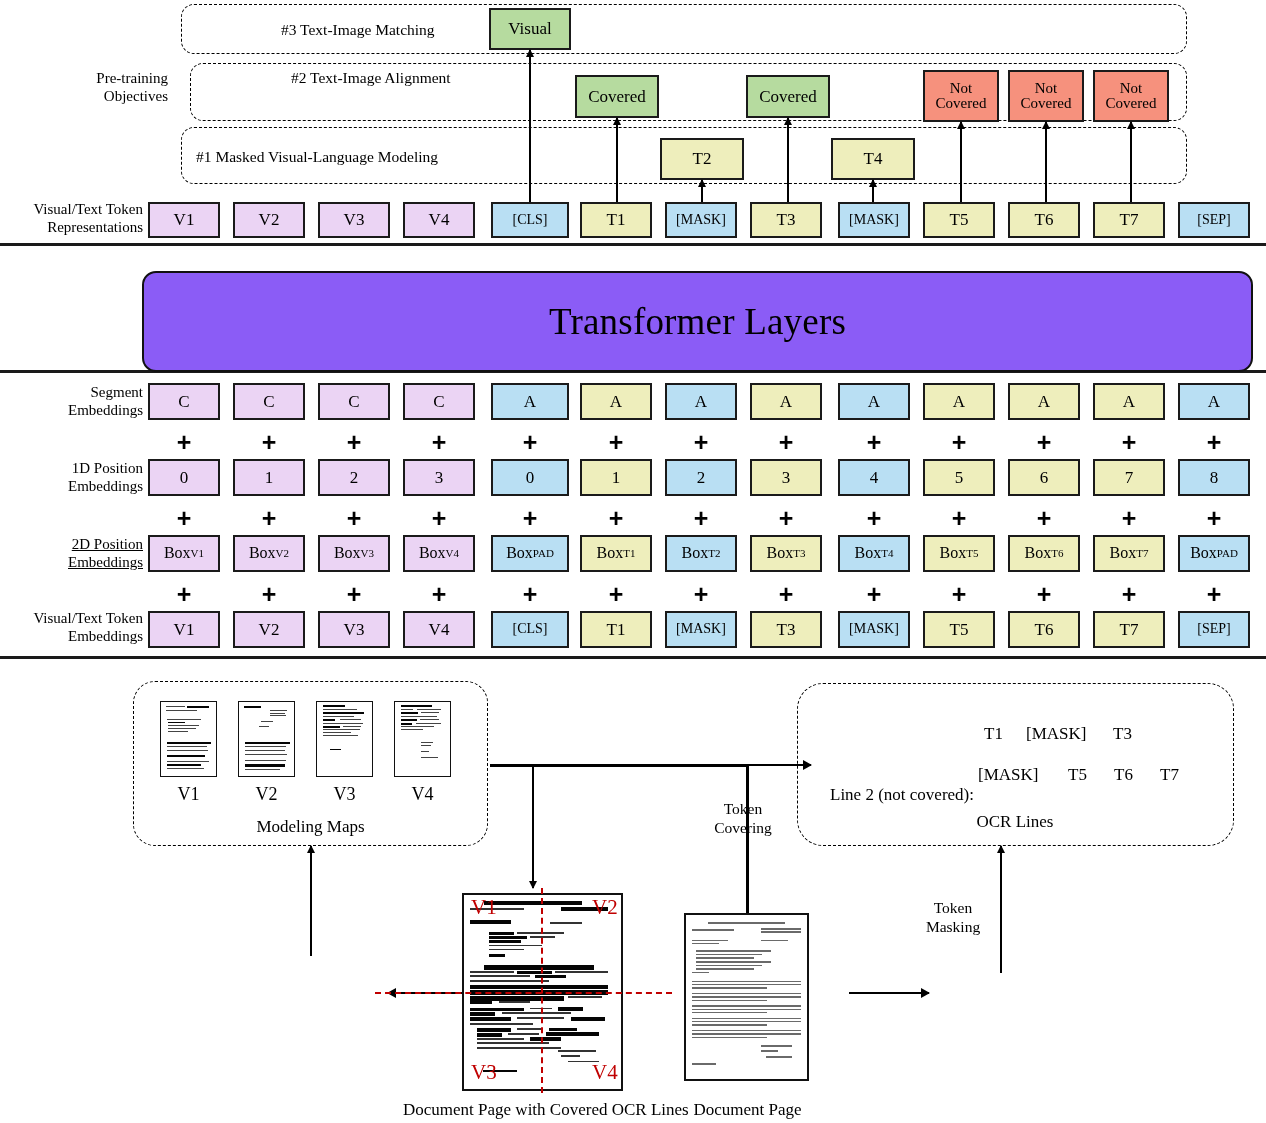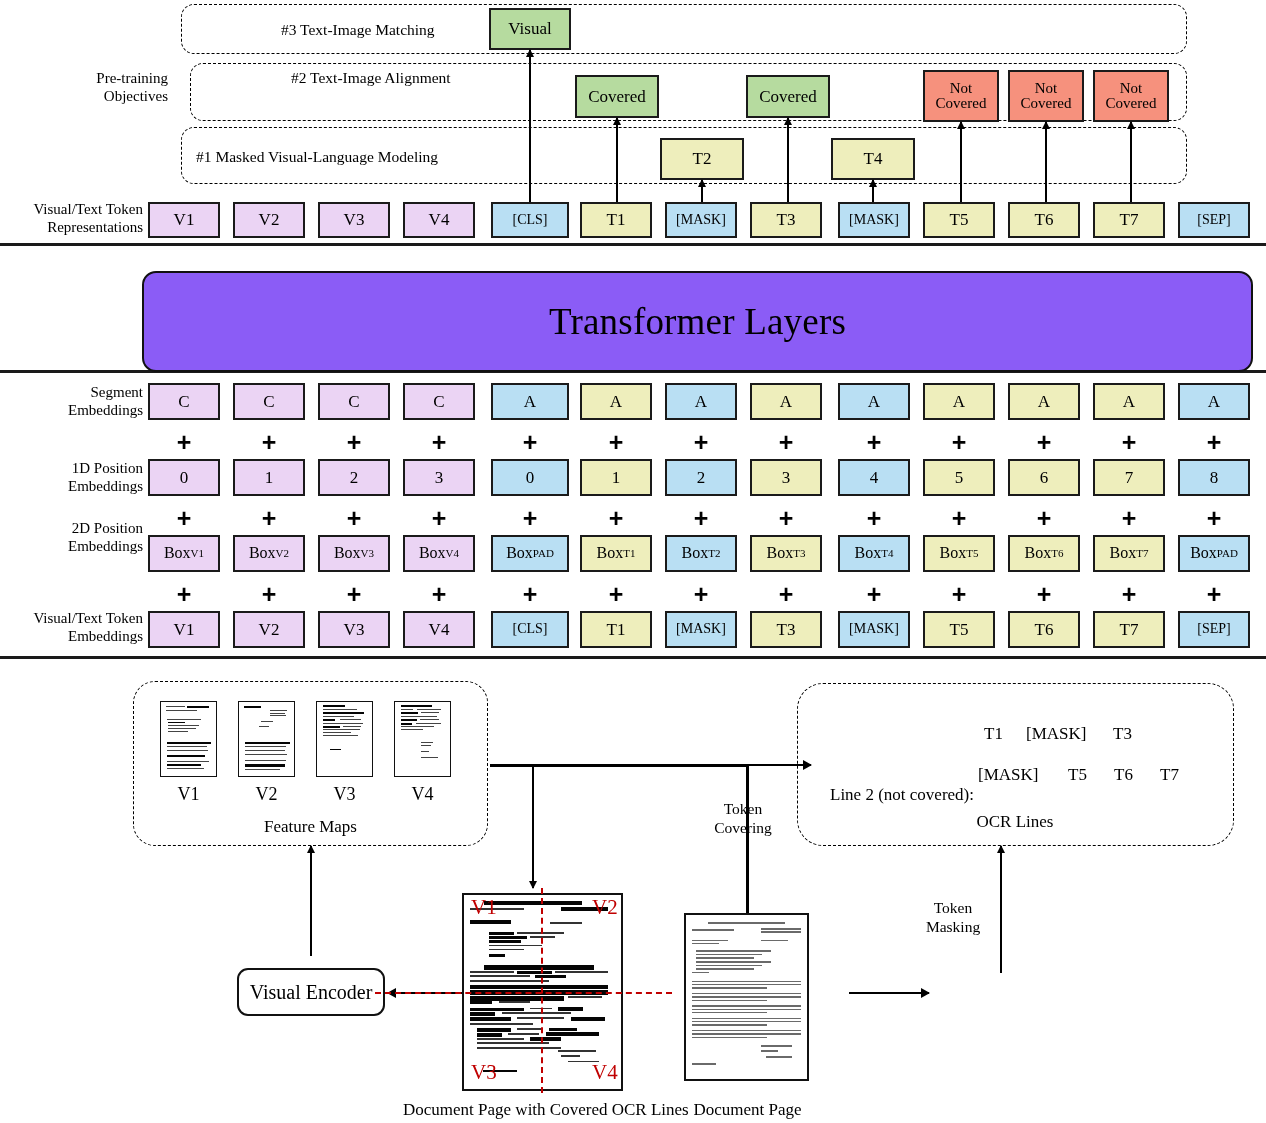--- a/index.html
+++ b/index.html
@@ -297,21 +297,21 @@
       <div class="plus" style="left: 616px; top: 518px;">+</div>
       <div class="plus" style="left: 701px; top: 518px;">+</div>
       <div class="plus" style="left: 786px; top: 518px;">+</div>
       <div class="plus" style="left: 874px; top: 518px;">+</div>
       <div class="plus" style="left: 959px; top: 518px;">+</div>
       <div class="plus" style="left: 1044px; top: 518px;">+</div>
       <div class="plus" style="left: 1129px; top: 518px;">+</div>
       <div class="plus" style="left: 1214px; top: 518px;">+</div>
     </div>
 
-  <div class="rowlabel" style="left:0;top:520px;width:143px;">
+  <div class="rowlabel" style="left:0;top:536px;width:143px;text-decoration:underline;">
     <div>2D Position</div>
     <div>Embeddings</div>
   </div>
   <div id="row-pos2d">
       <div class="box" style="left: 148px; top: 535px; width: 72px; height: 37px; background: rgb(235, 212, 244); font-size: 14px;">
         <span style="font-size: 16px;">Box</span>
         <sub style="font-size: 11px;">V1</sub>
       </div>
       <div class="box" style="left: 233px; top: 535px; width: 72px; height: 37px; background: rgb(235, 212, 244); font-size: 14px;">
         <span style="font-size: 16px;">Box</span>
@@ -489,21 +489,21 @@
         <div class="ln" style="left: 20.52px; top: 20.52px; width: 25.08px; height: 1px; background: rgb(68, 68, 68);"></div>
         <div class="ln" style="left: 5.7px; top: 24.32px; width: 33.06px; height: 1px; background: rgb(68, 68, 68);"></div>
         <div class="ln" style="left: 5.7px; top: 27.36px; width: 22.8px; height: 1px; background: rgb(68, 68, 68);"></div>
         <div class="ln" style="left: 25.65px; top: 39.52px; width: 12.54px; height: 1px; background: rgb(68, 68, 68);"></div>
         <div class="ln" style="left: 25.65px; top: 43.32px; width: 10.26px; height: 1px; background: rgb(68, 68, 68);"></div>
         <div class="ln" style="left: 25.65px; top: 48.64px; width: 7.98px; height: 1px; background: rgb(68, 68, 68);"></div>
         <div class="ln" style="left: 25.65px; top: 54.72px; width: 17.1px; height: 1px; background: rgb(68, 68, 68);"></div>
       </div>
       <div class="caption" style="left: 394px; top: 784px; width: 57px; font-size: 18px;">V4</div>
     </div>
-  <div class="caption" style="left:233px;top:817px;width:155px;">Feature Maps</div>
+  <div class="caption" style="left:233px;top:817px;width:155px;">Modeling Maps</div>
   <div class="varrow" style="left:310px;top:846px;height:110px;"></div>
 
   <div class="dashbox" style="left:797px;top:683px;width:437px;height:163px;border-radius:26px;"></div>
   <div class="ocrline" style="left:984px;top:724px;">T1</div>
   <div class="ocrline" style="left:1026px;top:724px;">[MASK]</div>
   <div class="ocrline" style="left:1113px;top:724px;">T3</div>
 
   <div class="ocrline" style="left:813px;top:765px;">
     <span>Line 2 (not covered):</span>
   </div>
@@ -522,23 +522,20 @@
 
   <div class="plain" style="left:746px;top:765px;width:3px;height:148px;"></div>
   <div class="harrow right" style="left:746px;top:764px;width:65px;"></div>
   <div class="plain" style="left:490px;top:764px;width:258px;height:3px;"></div>
   <div class="varrow down" style="left:532px;top:764px;height:124px;"></div>
   <div class="smcap" style="left:703px;top:800px;width:80px;">
     <div>Token</div>
     <div>Covering</div>
   </div>
 
-  <div class="procbox" style="left:237px;top:968px;width:148px;height:48px;">
-    <span>Visual Encoder</span>
-  </div>
   <div class="harrow left" style="left:388px;top:992px;width:76px;"></div>
 
   <div class="harrow right" style="left:849px;top:992px;width:80px;"></div>
 
   <div class="doc" style="left:462px;top:893px;width:161px;height:198px;"></div>
   <div id="covered-doc-art">
       <div class="blk" style="left: 484.41px; top: 900.82px; width: 97.34px; height: 4.268px;"></div>
       <div class="ln" style="left: 470.28px; top: 908.192px; width: 53.38px; height: 1.746px; background: rgb(51, 51, 51);"></div>
       <div class="blk" style="left: 561.34px; top: 906.64px; width: 47.1px; height: 4.268px;"></div>
       <div class="blk" style="left: 470.28px; top: 920.22px; width: 40.82px; height: 4.268px;"></div>

